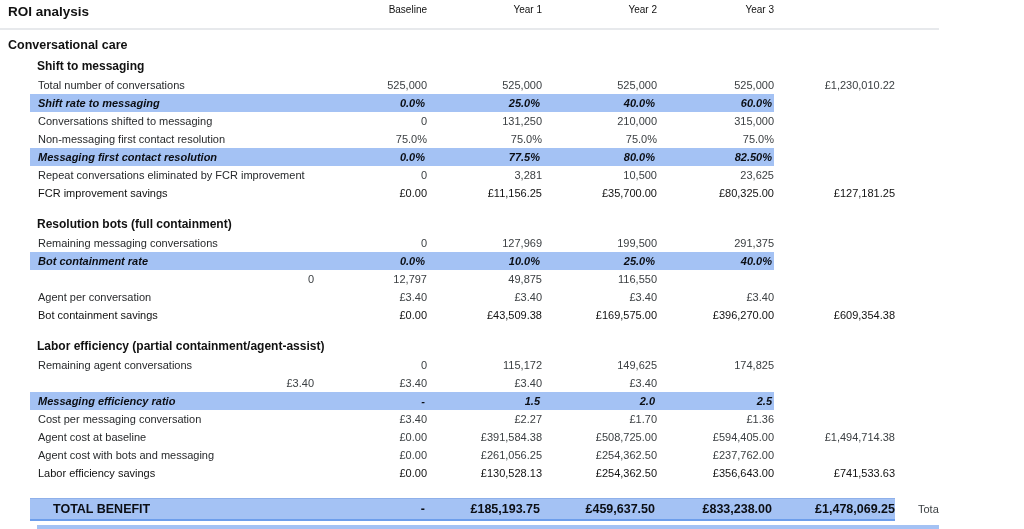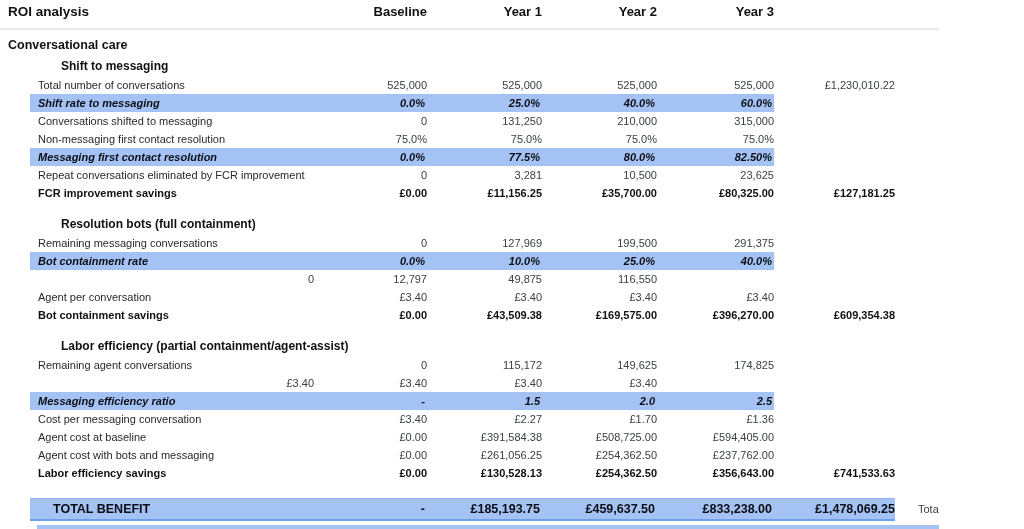--- a/index.html
+++ b/index.html
@@ -21,50 +21,50 @@
     grid-template-columns:314px 113px 115px 115px 117px 121px 1fr;
     height:30px;
     align-items:start;
     border-bottom:2px solid #e7e9ec;
   }
   .sheet-header .title {
     font-size:13.5px; font-weight:bold; color:#111;
     padding-left:8px; padding-top:4px;
   }
   .sheet-header .colhead {
-    font-size:13px; font-weight:bold; color:#111;
+    font-size:10px; font-weight:normal; color:#111;
     text-align:right; padding-top:4px;
   }
 
   
   .group-title {
     margin-top:7px; height:16px; line-height:16px;
     padding-left:8px;
     font-size:12.5px; font-weight:bold; color:#111;
   }
   .section-title {
     height:16px; line-height:16px;
     padding-left:37px;
-    font-size:12px; font-weight:bold; color:#111;margin-left:24px;
+    font-size:12px; font-weight:bold; color:#111;
   }
   .st-first { margin-top:5px; }
   .st-gap   { margin-top:14px; }
   .rows { margin-top:2px; }
 
   
   .row {
     display:grid;
     grid-template-columns:30px 284px 113px 115px 115px 117px 121px 1fr;
     height:18px; line-height:18px;
     font-size:11px;
   }
   .row .lbl { padding-left:8px; color:#27292b; overflow:hidden; white-space:nowrap; }
   .row .val { text-align:right; color:#3c4043; }
   .row .tot { text-align:right; color:#3c4043; padding-right:0; }
-  .row.bold .lbl, .row.bold .val, .row.bold .tot { font-weight:bold; color:#111; }
+  .row.bold .lbl, .row.bold .val, .row.bold .tot { font-weight:normal; color:#111; }
   .row.highlight .lbl, .row.highlight .val {
     background:#a4c2f4;
     font-weight:bold; font-style:italic; color:#0b0e14;
   }
   .row.highlight .val { padding-right:2px; }
 
   
   .total-row {
     margin-top:16px;
     display:grid;
@@ -278,20 +278,21 @@
           <div class="tot"></div>
           <div></div>
         </div>
         <div class="row normal">
           <div></div>
           <div class="lbl">Agent cost at baseline</div>
           <div class="val">£0.00</div>
           <div class="val">£391,584.38</div>
           <div class="val">£508,725.00</div>
           <div class="val">£594,405.00</div>
+          <div class="tot">£1,494,714.38</div>
           <div></div>
         </div>
         <div class="row normal">
           <div></div>
           <div class="lbl">Agent cost with bots and messaging</div>
           <div class="val">£0.00</div>
           <div class="val">£261,056.25</div>
           <div class="val">£254,362.50</div>
           <div class="val">£237,762.00</div>
           <div class="tot"></div>

